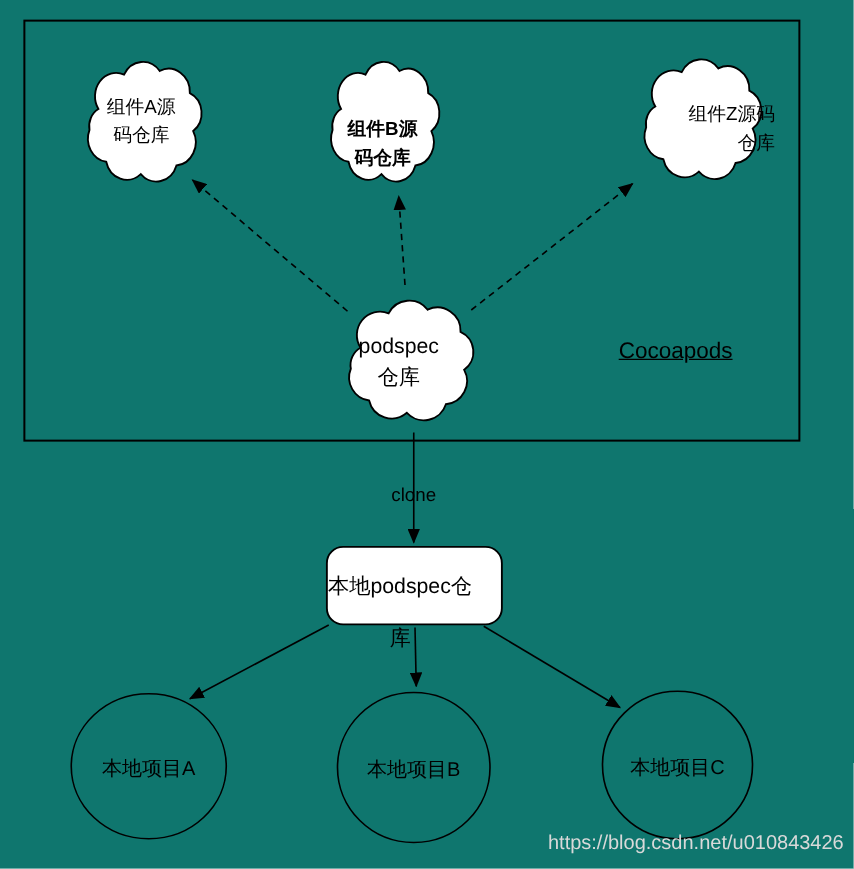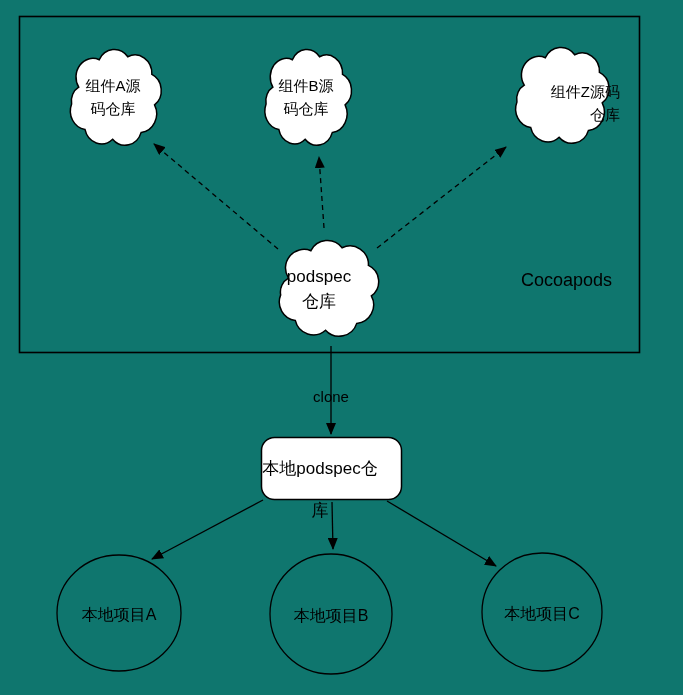--- a/index.html
+++ b/index.html
@@ -87,30 +87,31 @@
     <line class="line" x1="332" y1="502" x2="333" y2="549" marker-end="url(#ah)"></line>
     <line class="line" x1="387" y1="501" x2="496" y2="566" marker-end="url(#ah)"></line>
 
     <ellipse class="line" cx="119" cy="613" rx="62" ry="58"></ellipse>
     <ellipse class="line" cx="331" cy="614" rx="61" ry="60"></ellipse>
     <ellipse class="line" cx="542" cy="612" rx="60" ry="59"></ellipse>
   </svg>
 
   <div class="label cloud-label" style="left:53px; top:74px; width:120px;">组件A源
 码仓库</div>
-  <div class="label cloud-label" style="left:246px; top:74px; width:120px;">组件B源
+  <div class="label cloud-label" style="left:246px; top:92px; width:120px;font-weight:bold;">组件B源
 码仓库</div>
   <div class="label cloud-label" style="left:500px; top:80px; width:120px;text-align:right;">组件Z源码
 仓库</div>
   <div class="label podspec-label" style="left:259px; top:264px; width:120px;">podspec
 仓库</div>
 
-  <div class="label cocoapods-label" style="left:504px; top:270px; width:125px;">Cocoapods</div>
+  <div class="label cocoapods-label" style="left:478px; top:270px; width:125px;text-decoration:underline;">Cocoapods</div>
 
   <div class="label clone-label" style="left:291px; top:388px; width:80px;">clone</div>
 
   <div class="label repo-label" style="left:261px; top:448px; width:118px;">本地podspec仓库</div>
 
   <div class="label project-label" style="left:59px; top:605px; width:120px;">本地项目A</div>
   <div class="label project-label" style="left:271px; top:606px; width:120px;">本地项目B</div>
   <div class="label project-label" style="left:482px; top:604px; width:120px;">本地项目C</div>
 
+  <div class="watermark">https://blog.csdn.net/u010843426</div>
 </div>
 
 </body></html>

